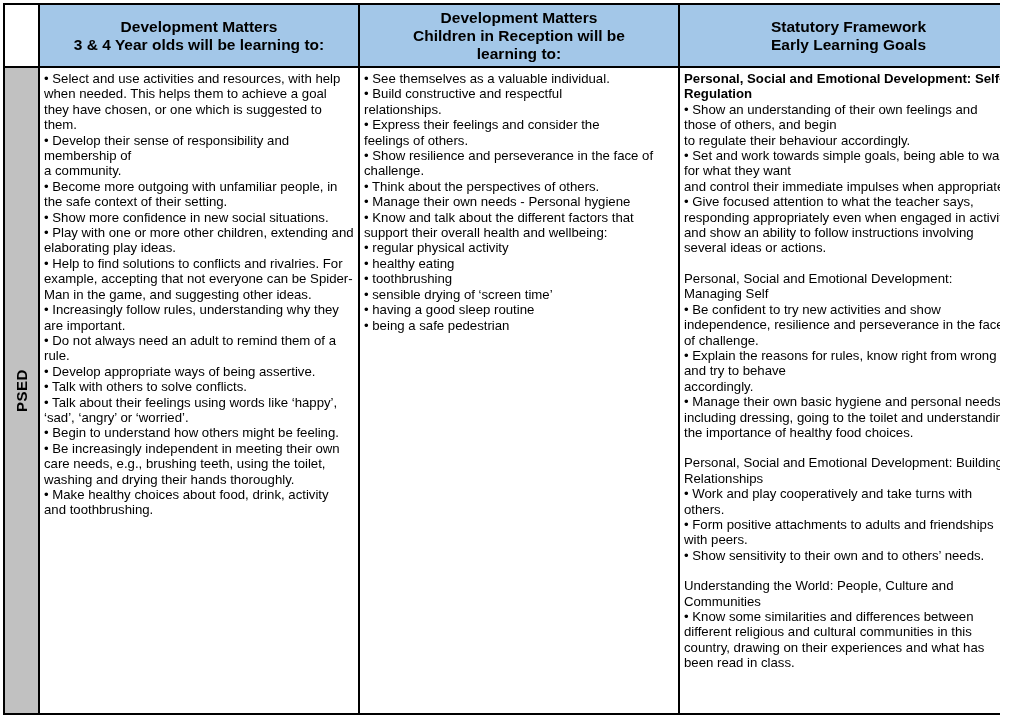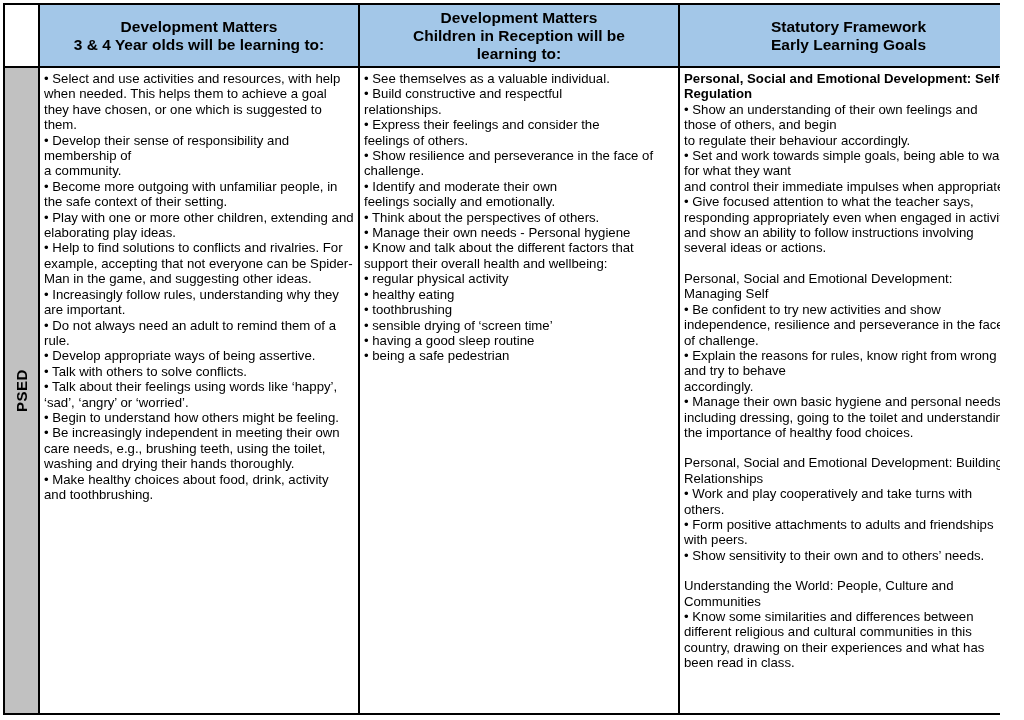--- a/index.html
+++ b/index.html
@@ -60,41 +60,40 @@
 Early Learning Goals</div>
 
     <div class="cell labelcell b-r">
       <span class="vlabel">PSED</span>
     </div>
     <div class="cell body b-r">
         <div class="bullet">• Select and use activities and resources, with help when needed. This helps them to achieve a goal they have chosen, or one which is suggested to them.</div>
         <div class="bullet">• Develop their sense of responsibility and membership of
 a community.</div>
         <div class="bullet">• Become more outgoing with unfamiliar people, in the safe context of their setting.</div>
+        <div class="bullet">• Show more confidence in new social situations.</div>
         <div class="bullet">• Play with one or more other children, extending and
 elaborating play ideas.</div>
         <div class="bullet">• Help to find solutions to conflicts and rivalries. For example, accepting that not everyone can be Spider-Man in the game, and suggesting other ideas.</div>
         <div class="bullet">• Increasingly follow rules, understanding why they are important.</div>
         <div class="bullet">• Do not always need an adult to remind them of a rule.</div>
         <div class="bullet">• Develop appropriate ways of being assertive.</div>
         <div class="bullet">• Talk with others to solve conflicts.</div>
         <div class="bullet">• Talk about their feelings using words like ‘happy’, ‘sad’, ‘angry’ or ‘worried’.</div>
         <div class="bullet">• Begin to understand how others might be feeling.</div>
         <div class="bullet">• Be increasingly independent in meeting their own care needs, e.g., brushing teeth, using the toilet, washing and drying their hands thoroughly.</div>
         <div class="bullet">• Make healthy choices about food, drink, activity and toothbrushing.</div>
       </div>
     <div class="cell body b-r">
         <div class="bullet">• See themselves as a valuable individual.</div>
         <div class="bullet">• Build constructive and respectful
 relationships.</div>
         <div class="bullet">• Express their feelings and consider the
 feelings of others.</div>
         <div class="bullet">• Show resilience and perseverance in the face of challenge.</div>
-        <div class="bullet">• Identify and moderate their own
-feelings socially and emotionally.</div>
         <div class="bullet">• Think about the perspectives of others.</div>
         <div class="bullet">• Manage their own needs - Personal hygiene</div>
         <div class="bullet">• Know and talk about the different factors that support their overall health and wellbeing:</div>
         <div class="bullet">• regular physical activity</div>
         <div class="bullet">• healthy eating</div>
         <div class="bullet">• toothbrushing</div>
         <div class="bullet">• sensible drying of ‘screen time’</div>
         <div class="bullet">• having a good sleep routine</div>
         <div class="bullet">• being a safe pedestrian</div>
       </div>

